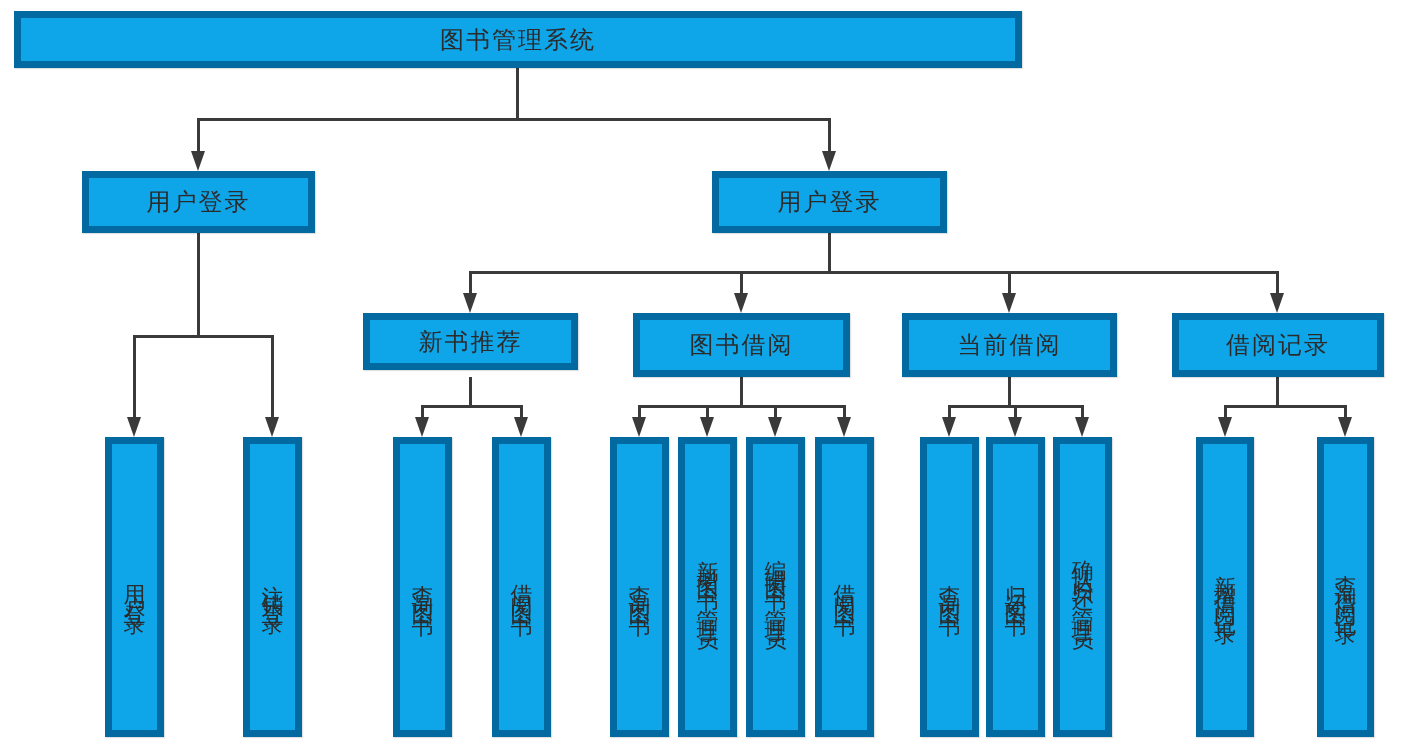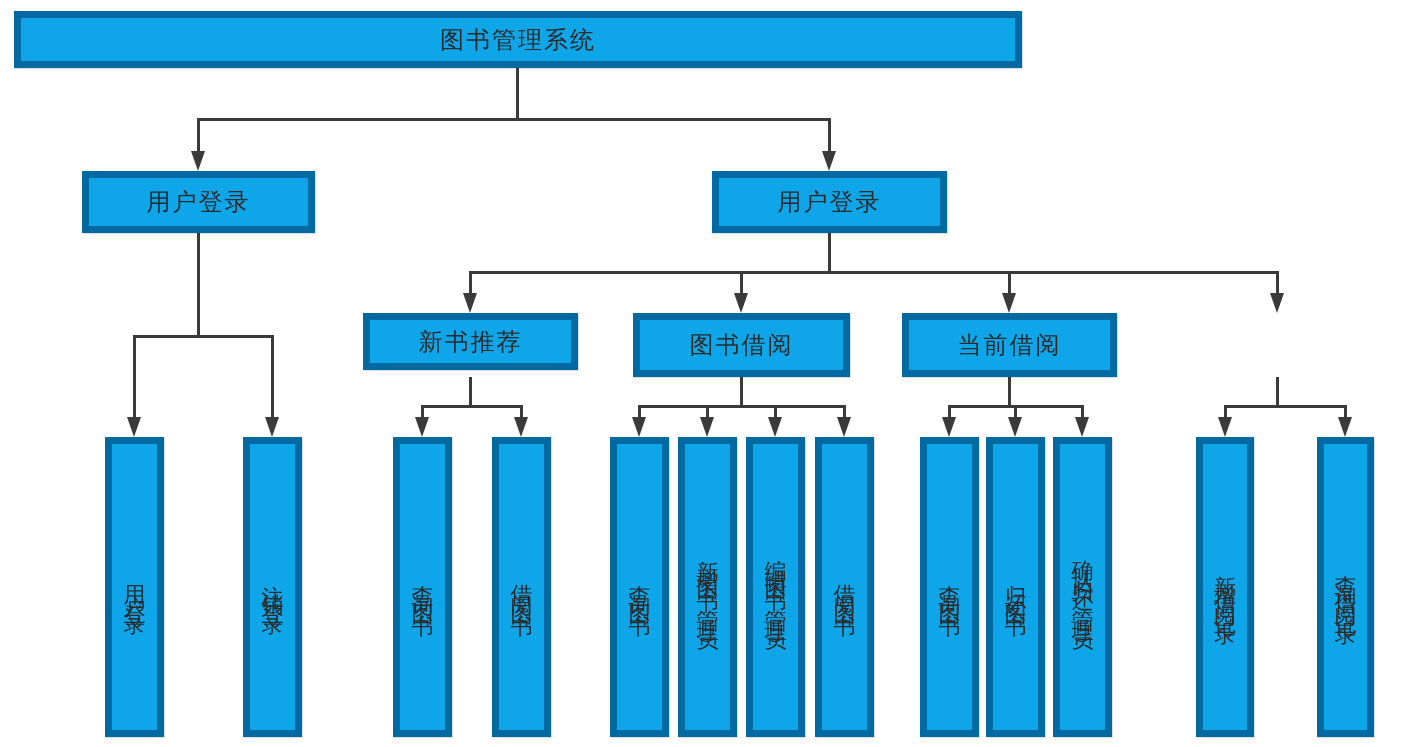--- a/index.html
+++ b/index.html
@@ -131,20 +131,21 @@
   <div class="box hbox" style="left:82px;top:171px;width:233px;height:62px">用户登录</div>
 
   <div class="box hbox" style="left:712px;top:171px;width:235px;height:62px">用户登录</div>
 
   <div class="box hbox" style="left:363px;top:313px;width:215px;height:57px">新书推荐</div>
 
   <div class="box hbox" style="left:633px;top:313px;width:217px;height:64px">图书借阅</div>
 
   <div class="box hbox" style="left:902px;top:313px;width:215px;height:64px">当前借阅</div>
 
+  <div class="box hbox" style="left:1172px;top:313px;width:212px;height:64px">借阅记录</div>
 
   <div class="box vbox" style="left:105px;top:437px;width:59px;height:300px">用户登录</div>
 
   <div class="box vbox" style="left:243px;top:437px;width:59px;height:300px">注销登录</div>
 
   <div class="box vbox" style="left:393px;top:437px;width:59px;height:300px">查询图书</div>
 
   <div class="box vbox" style="left:492px;top:437px;width:59px;height:300px">借阅图书</div>
 
   <div class="box vbox" style="left:610px;top:437px;width:59px;height:300px">查询图书</div>

